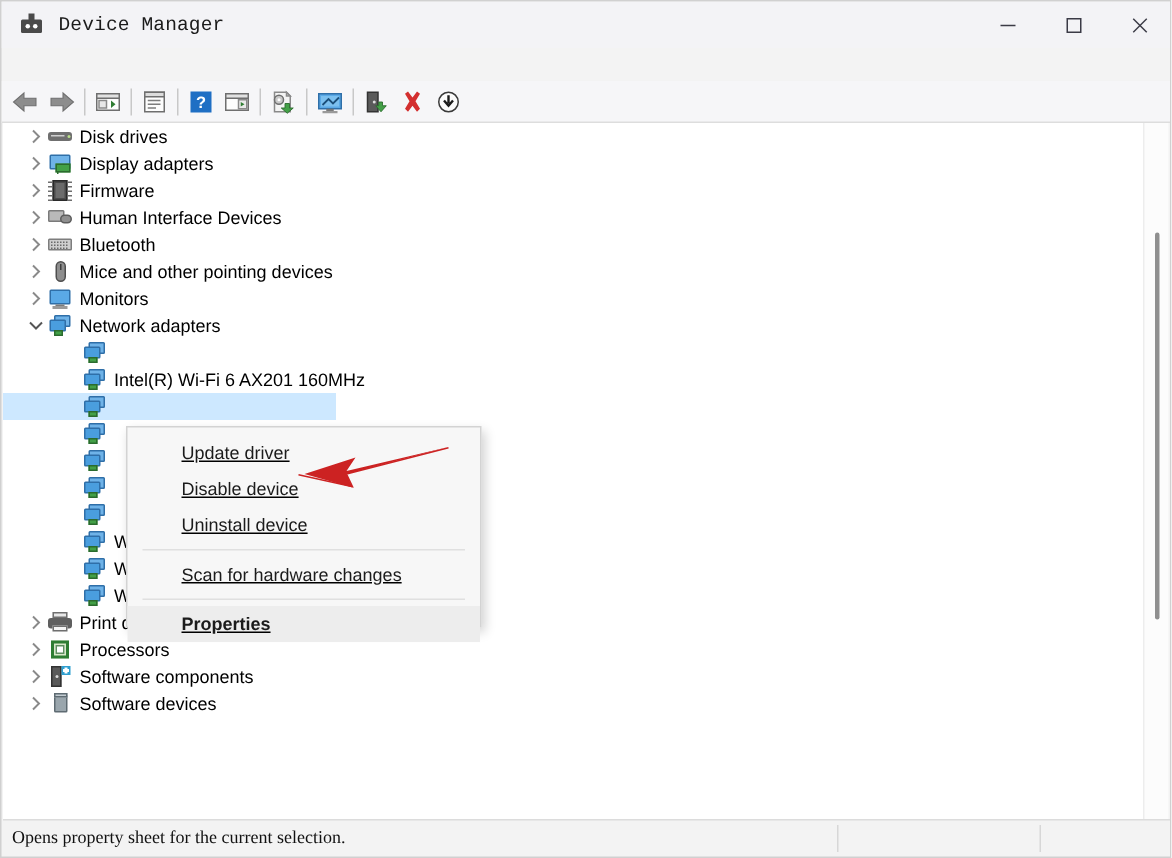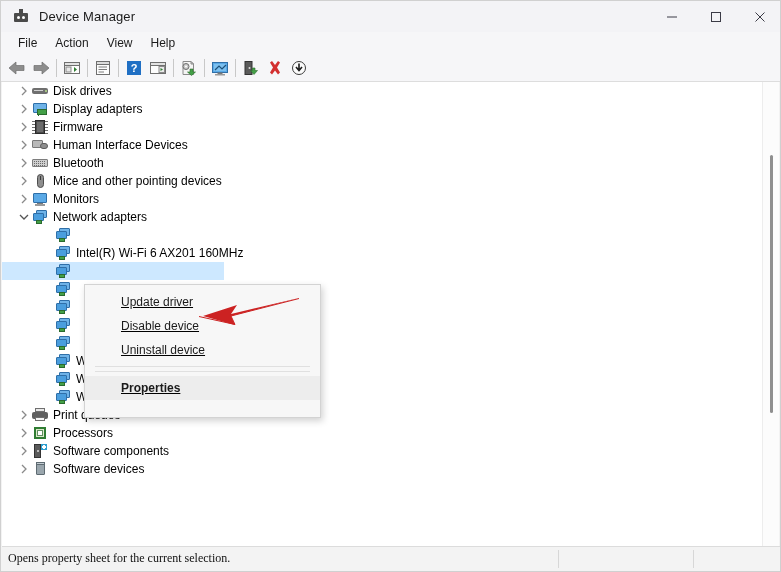--- a/index.html
+++ b/index.html
@@ -36,21 +36,21 @@
     position: absolute; top: 7px; width: 3px; height: 3px;
     background: #ffffff; border-radius: 50%;
   }
   .title-icon .tidot1 { left: 4px; }
   .title-icon .tidot2 { left: 9px; }
   .title-icon .titop {
     position: absolute; left: 6px; top: 0px; width: 4px; height: 5px;
     background: #4a4a4a;
   }
   .title-text {
-    font-size: 13px; color: #1b1b1b; letter-spacing: .1px;
+    font-size: 13px; color: #1b1b1b; letter-spacing: .1px; font-family: Liberation Mono, monospace;
   }
   .wincontrols {
     position: absolute; right: 0; top: 0; height: 31px; display: flex;
   }
   .wc {
     width: 44px; height: 31px; display: flex; align-items: center;
     justify-content: center; color: #3b3b46; font-size: 11px;
   }
   .wc svg { display: block; }
 
@@ -256,26 +256,20 @@
       </div>
       <div class="wc">
         <svg width="12" height="12" viewBox="0 0 12 12">
             <line x1="1.5" y1="1.5" x2="10.5" y2="10.5" stroke="#3b3b46" stroke-width="1"></line>
             <line x1="10.5" y1="1.5" x2="1.5" y2="10.5" stroke="#3b3b46" stroke-width="1"></line>
           </svg>
       </div>
     </div>
   </div>
 
-  <div class="menubar">
-    <div class="menu-item">File</div>
-    <div class="menu-item">Action</div>
-    <div class="menu-item">View</div>
-    <div class="menu-item">Help</div>
-  </div>
 
   <div class="toolbar">
     <div class="tb-btn">
       <svg width="20" height="16" viewBox="0 0 20 16">
         <path d="M9 2 L2 8 L9 14 L9 10.5 L17 10.5 L17 5.5 L9 5.5 Z" fill="#8d8d8d" stroke="#6f6f6f" stroke-width="0.7"></path>
       </svg>
     </div>
     <div class="tb-btn">
       <svg width="20" height="16" viewBox="0 0 20 16">
         <path d="M11 2 L18 8 L11 14 L11 10.5 L3 10.5 L3 5.5 L11 5.5 Z" fill="#8d8d8d" stroke="#6f6f6f" stroke-width="0.7"></path>
@@ -699,20 +693,21 @@
   <div class="vscroll">
     <div class="vthumb"></div>
   </div>
 
   <div class="ctxmenu">
     <div class="ctx-spacer"></div>
     <div class="ctx-item">Update driver</div>
     <div class="ctx-item">Disable device</div>
     <div class="ctx-item">Uninstall device</div>
     <div class="ctx-sep"></div>
+    <div class="ctx-item">Scan for hardware changes</div>
     <div class="ctx-sep"></div>
     <div class="ctx-item emph">Properties</div>
   </div>
 
   <div class="red-arrow">
     <svg width="110" height="32" viewBox="0 0 110 32">
       <path d="M108 1 L40 17 L46 8 L12 19 L44 28 L40 19 Z" fill="#cc2222"></path>
       <path d="M8 19.5 L44 27.5 L40 19 L108 1.5" fill="none" stroke="#cc2222" stroke-width="1"></path>
     </svg>
   </div>

